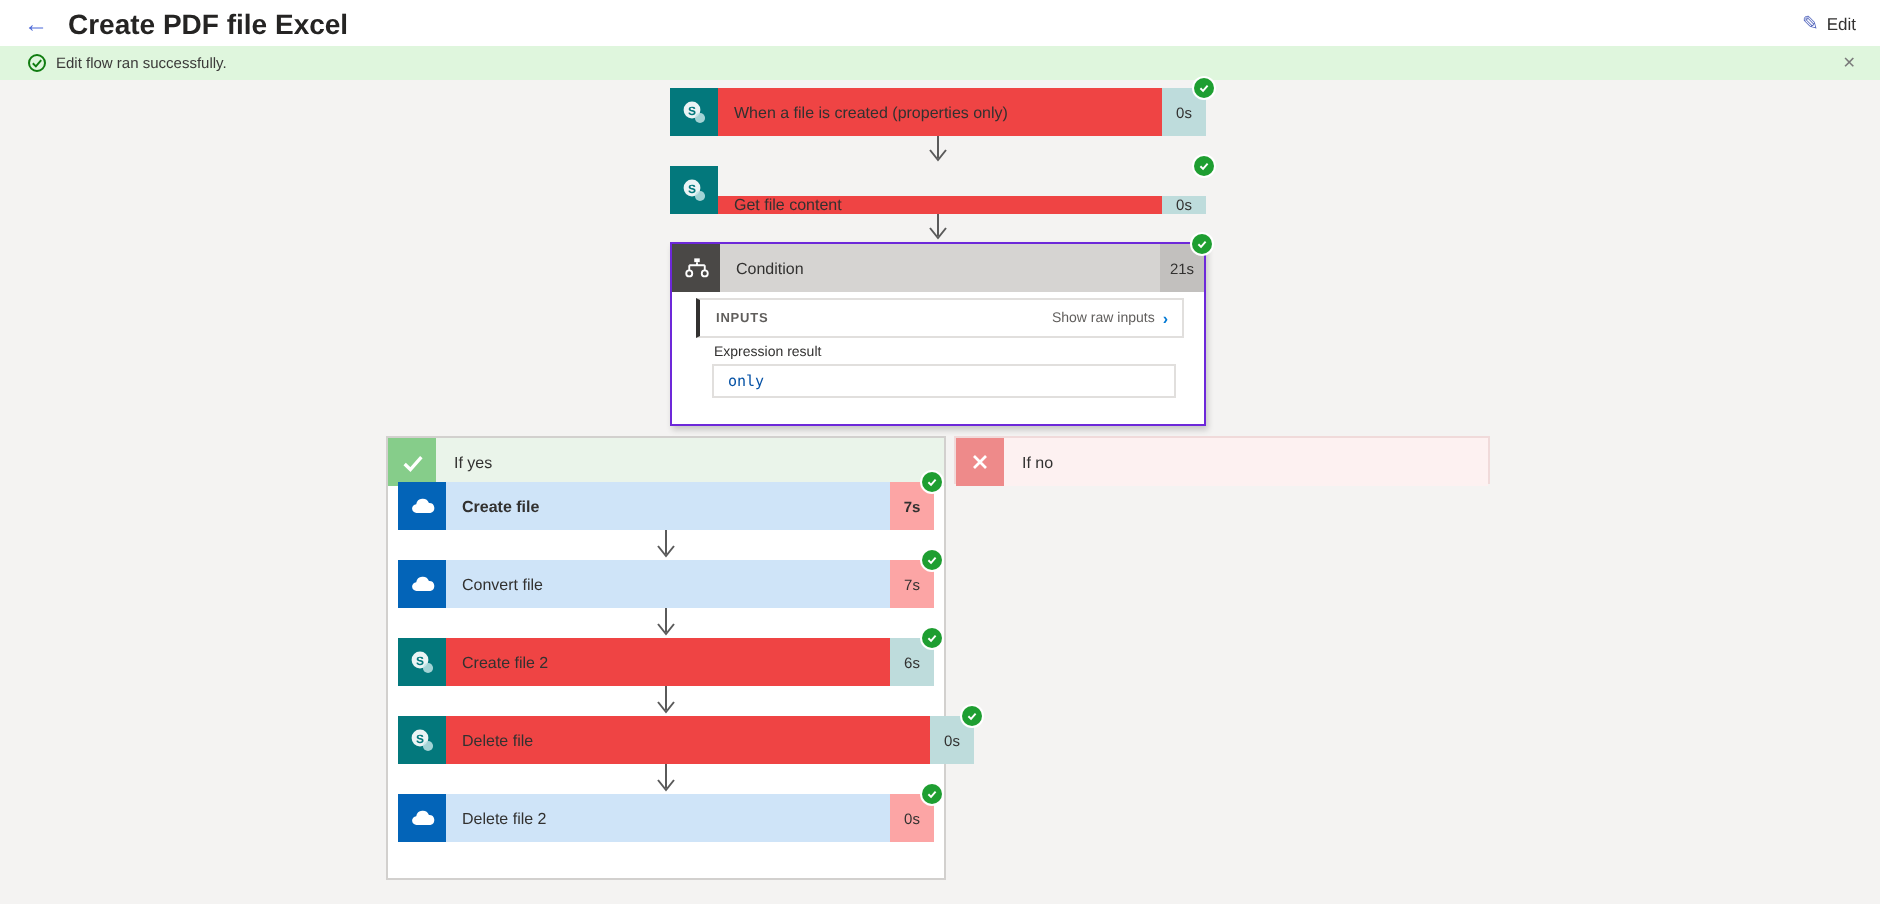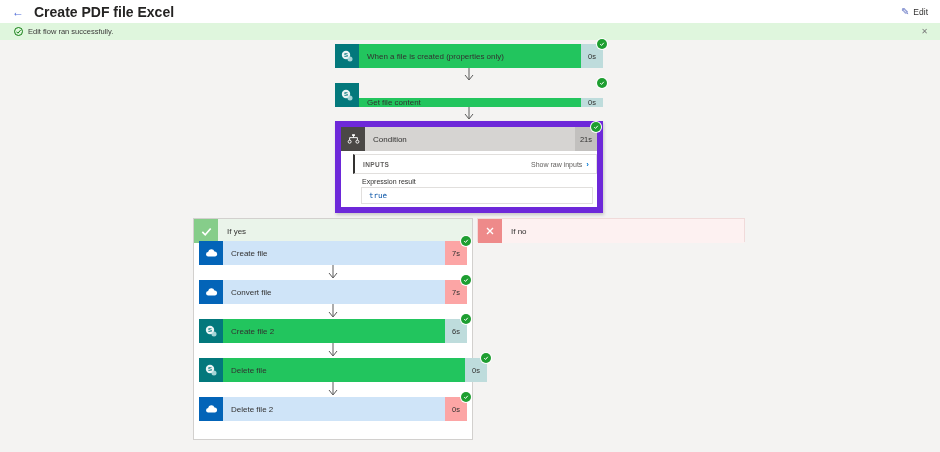--- a/index.html
+++ b/index.html
@@ -30,35 +30,35 @@
   
   .card { position:absolute; height:24px; display:flex; align-items:stretch;
     cursor:pointer; }
   .cicon { width:24px; height:24px; flex:0 0 24px; display:flex;
     align-items:center; justify-content:center; }
   .ctitle { flex:1; display:flex; align-items:center; padding-left:8px;
     font-size:8px; color:#323130; }
   .cdur { flex:0 0 22px; display:flex; align-items:center; justify-content:center;
     font-size:7.5px; color:#323130; }
   .sp .cicon { background:#03787c; }
-  .sp .ctitle { background:#22c55e; }
+  .sp .ctitle { background:#ef4444; }
   .sp .cdur { background:#bedcdc; }
   .od .cicon { background:#0364b8; }
   .od .ctitle { background:#cfe4f8; }
   .od .cdur { background:#fca5a5; }
 
   .badge { position:absolute; top:-5px; right:-4px; width:10px; height:10px;
     border-radius:50%; background:#1e9e31; box-shadow:0 0 0 1px #ffffff;
     display:flex; align-items:center; justify-content:center; }
 
   .arrow { position:absolute; width:12px; }
 
   
   .cond { position:absolute; left:335px; top:121px; width:268px; height:92px;
-    background:#ffffff; border:6px solid #6d28d9;
+    background:#ffffff; border:1px solid #6d28d9;
     box-shadow:1px 2px 3px rgba(0,0,0,.18); }
   .cond-head { height:24px; display:flex; align-items:stretch; cursor:pointer; }
   .cond-head .cicon { background:#4a4846; }
   .cond-head .ctitle { background:#d6d4d2; }
   .cond-head .cdur { background:#c2c0be; }
   .inputs-row { position:absolute; left:12px; top:27px; width:244px; height:20px;
     background:#fff; border:1px solid #e1dfdd; border-left:2px solid #323130;
     display:flex; align-items:center; cursor:pointer; }
   .inputs-row .ilabel { margin-left:8px; font-size:6.5px; letter-spacing:.4px;
     color:#605e5c; font-weight:bold; }
@@ -168,35 +168,35 @@
         </svg>
     </span>
   </div>
   <div class="inputs-row">
     <span class="ilabel">INPUTS</span>
     <span class="raw">Show raw inputs</span>
     <span class="chev">›</span>
   </div>
   <div class="expr-label">Expression result</div>
   <div class="expr-box">
-    <span class="val">true</span>
+    <span class="val">only</span>
   </div>
 </div>
 
 <div class="branch-yes">
   <div class="bhead">
     <span class="bicon">
       <svg width="13" height="13" viewBox="0 0 14 14">
           <path d="M2.5 7.5 5.6 10.5 11.5 3.8" stroke="#fff" stroke-width="1.8" fill="none"></path>
         </svg>
     </span>
     <span class="blabel">If yes</span>
   </div>
 
-  <div class="card od" style="left:5px; top:22px; width:268px;">
+  <div class="card od" style="left:5px; top:22px; width:268px;font-weight:bold;">
     <span class="cicon">
       <svg width="17" height="17" viewBox="0 0 24 24">
           <path d="M17.2 16.2H7.6a3.1 3.1 0 0 1-.4-6.2 4.7 4.7 0 0 1 9-.9 3.6 3.6 0 0 1 1 7.1z" fill="#fff"></path>
         </svg>
     </span>
     <span class="ctitle">Create file</span>
     <span class="cdur">7s</span>
     <span class="badge">
       <svg width="6" height="6" viewBox="0 0 10 10">
           <path d="M2 5.2 4.2 7.4 8 3" stroke="#fff" stroke-width="1.6" fill="none"></path>

